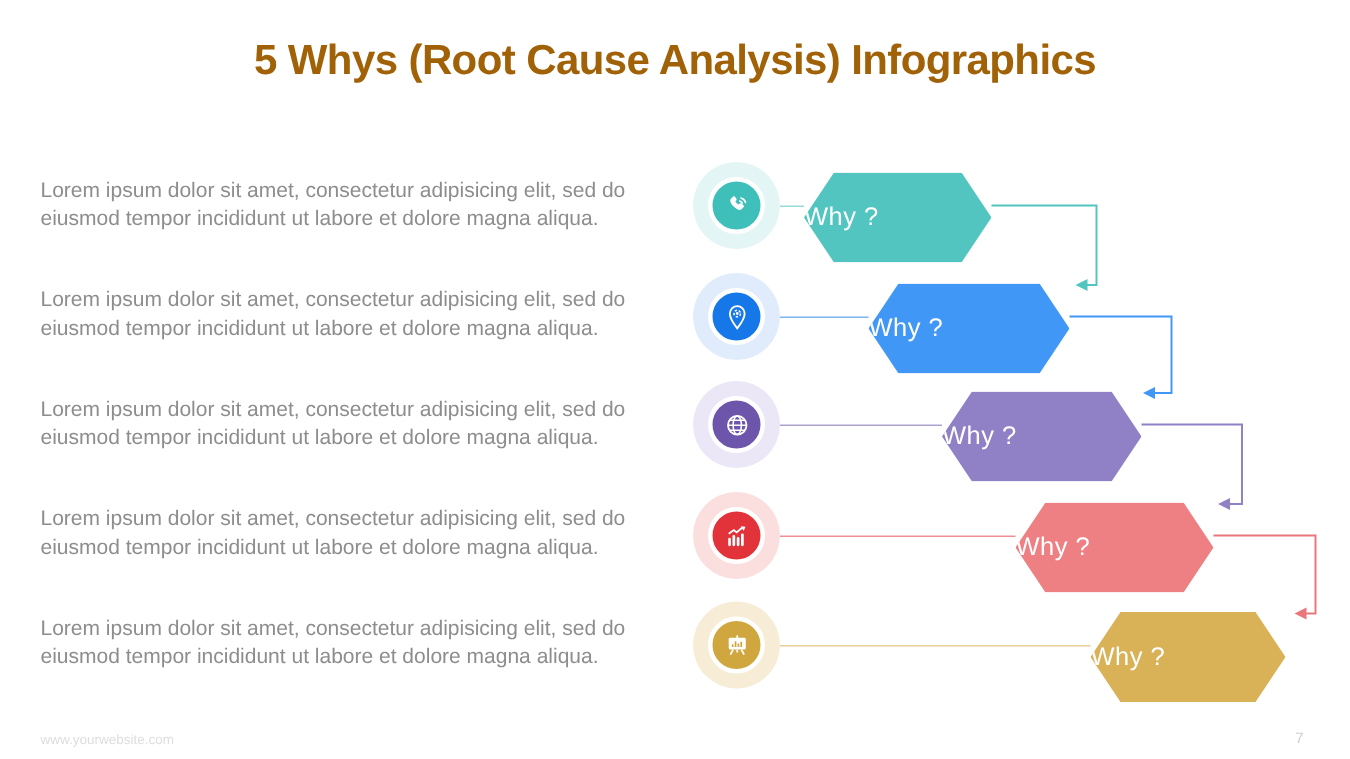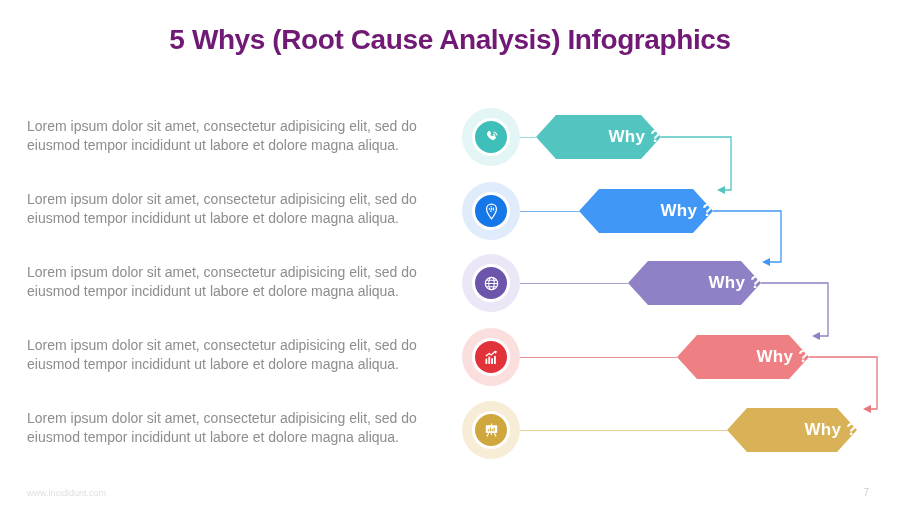--- a/index.html
+++ b/index.html
@@ -1,41 +1,41 @@
 <!DOCTYPE html>
 <html><head>
 <meta charset="utf-8">
 <style>
   html,body{margin:0;padding:0;background:#fff;}
   .slide{position:relative;width:900px;height:506px;background:#ffffff;overflow:hidden;
          font-family:"Liberation Sans", sans-serif;}
   .title{position:absolute;top:24px;left:0;width:100%;text-align:center;margin:0;
-         font-size:28px;font-weight:bold;letter-spacing:-0.4px;color:#701a75;}
+         font-size:28px;font-weight:bold;letter-spacing:-0.4px;color:#a16207;}
   
   .desc{position:absolute;left:27px;width:442px;margin:0;font-size:14px;line-height:18.5px;
         color:#8d8d8d;letter-spacing:0;}
   .d1{top:117px}.d2{top:190px}.d3{top:263px}.d4{top:336px}.d5{top:409px}
   
   .badge{position:absolute;left:462px;width:58px;height:58px;border-radius:50%;
          display:flex;align-items:center;justify-content:center;}
   .b1{top:108px;background:#e3f5f4}.b2{top:182px;background:#e0ecfb}.b3{top:254px;background:#ebe7f6}
   .b4{top:328px;background:#fbdfdf}.b5{top:401px;background:#f7edd6}
   .circle{width:38px;height:38px;border-radius:50%;border:3px solid #fff;box-sizing:border-box;
           display:flex;align-items:center;justify-content:center;}
   .c1{background:#3fbfb9}.c2{background:#1677e8}.c3{background:#6c55ab}.c4{background:#e2333a}.c5{background:#d0a73e}
   
   .hline{position:absolute;height:1px;opacity:.55;}
   .l1{top:137px;left:520px;width:16px;background:#3fbfb9}
   .l2{top:211px;left:520px;width:59px;background:#1677e8}
   .l3{top:283px;left:520px;width:108px;background:#6c55ab}
   .l4{top:357px;left:520px;width:157px;background:#e2333a}
   .l5{top:430px;left:520px;width:207px;background:#d0a73e}
   
-  .hex{position:absolute;height:44px;display:flex;align-items:center;justify-content:flex-end;
-       color:#fff;font-size:17px;font-weight:bold;letter-spacing:.3px;
+  .hex{position:absolute;height:60px;display:flex;align-items:center;justify-content:flex-start;
+       color:#fff;font-size:17px;font-weight:normal;letter-spacing:.3px;
        clip-path:polygon(20px 0,calc(100% - 20px) 0,100% 50%,calc(100% - 20px) 100%,20px 100%,0 50%);}
   .h1{top:115px;left:536px;width:125px;background:#52c5c0}
   .h2{top:189px;left:579px;width:134px;background:#4097f5}
   .h3{top:261px;left:628px;width:133px;background:#9080c5}
   .h4{top:335px;left:677px;width:132px;background:#ee7f83}
   .h5{top:408px;left:727px;width:130px;background:#d9b156}
   .arrows{position:absolute;top:0;left:0;width:900px;height:506px;pointer-events:none;}
   
   .website{position:absolute;left:27px;bottom:8px;font-size:9px;color:#dedede;}
   .pagenum{position:absolute;right:31px;bottom:8px;font-size:10px;color:#cfcfcf;}
@@ -124,15 +124,15 @@
     <path d="M661 137 H731 V190 H724" fill="none" stroke="#52c5c0" stroke-width="1.3"></path>
     <path d="M717 190 l8 -4 v8 z" fill="#52c5c0"></path>
     <path d="M713 211 H781 V262 H769" fill="none" stroke="#4097f5" stroke-width="1.3"></path>
     <path d="M762 262 l8 -4 v8 z" fill="#4097f5"></path>
     <path d="M761 283 H828 V336 H819" fill="none" stroke="#9080c5" stroke-width="1.3"></path>
     <path d="M812 336 l8 -4 v8 z" fill="#9080c5"></path>
     <path d="M809 357 H877 V409 H870" fill="none" stroke="#e8767b" stroke-width="1.3"></path>
     <path d="M863 409 l8 -4 v8 z" fill="#e8767b"></path>
   </svg>
 
-  <span class="website">www.incididunt.com</span>
+  <span class="website">www.yourwebsite.com</span>
   <span class="pagenum">7</span>
 </div>
 
 </body></html>

